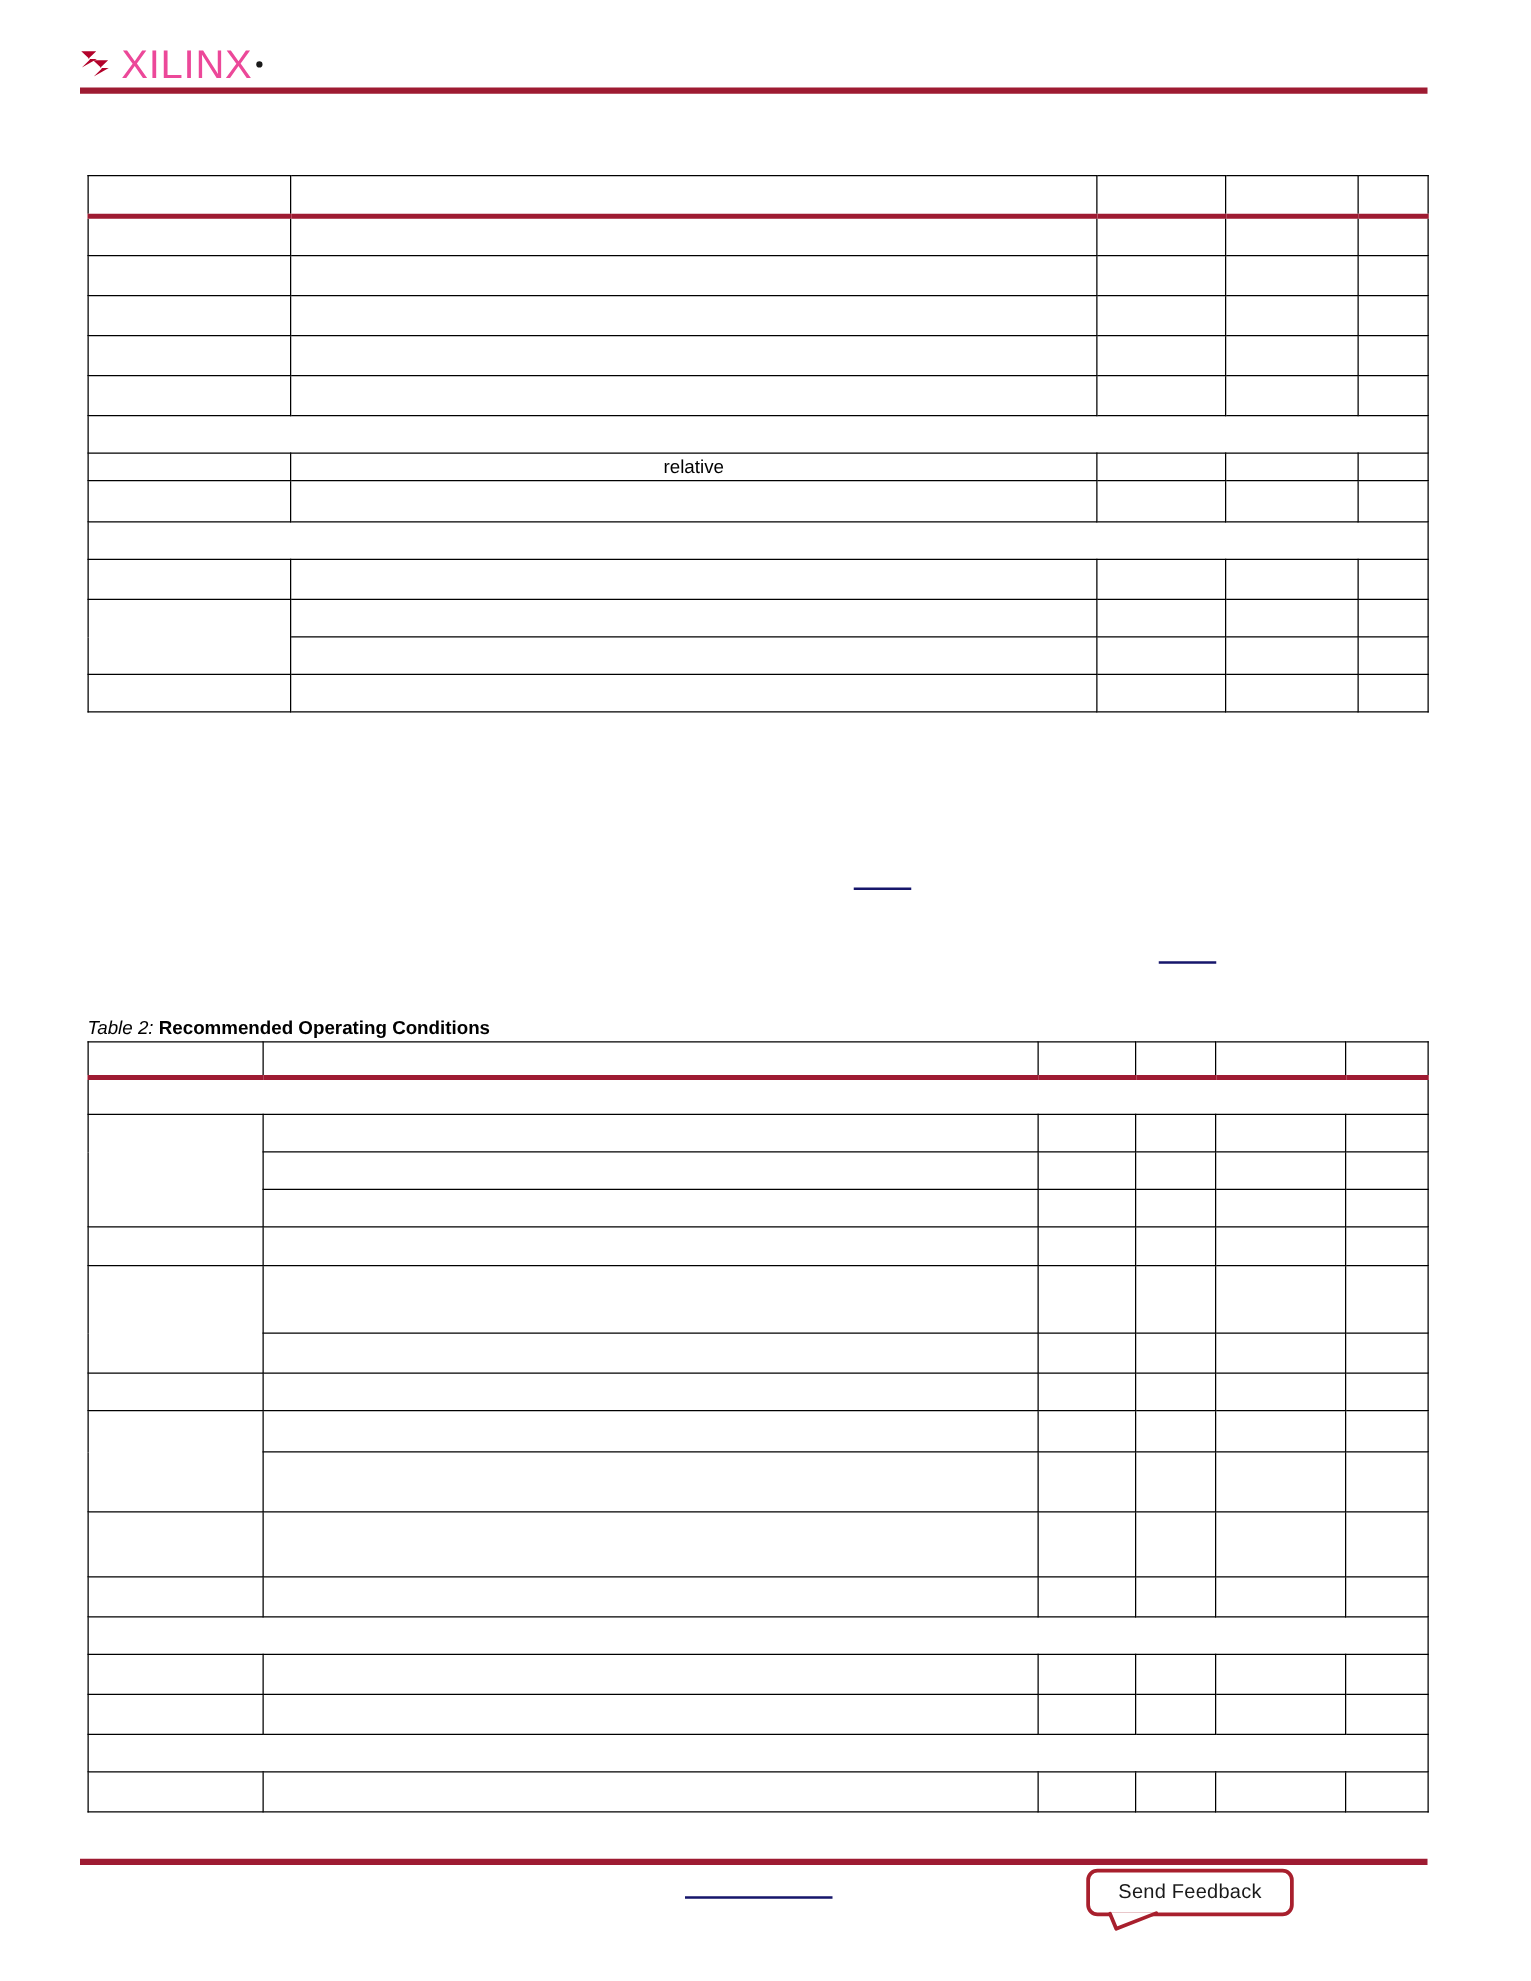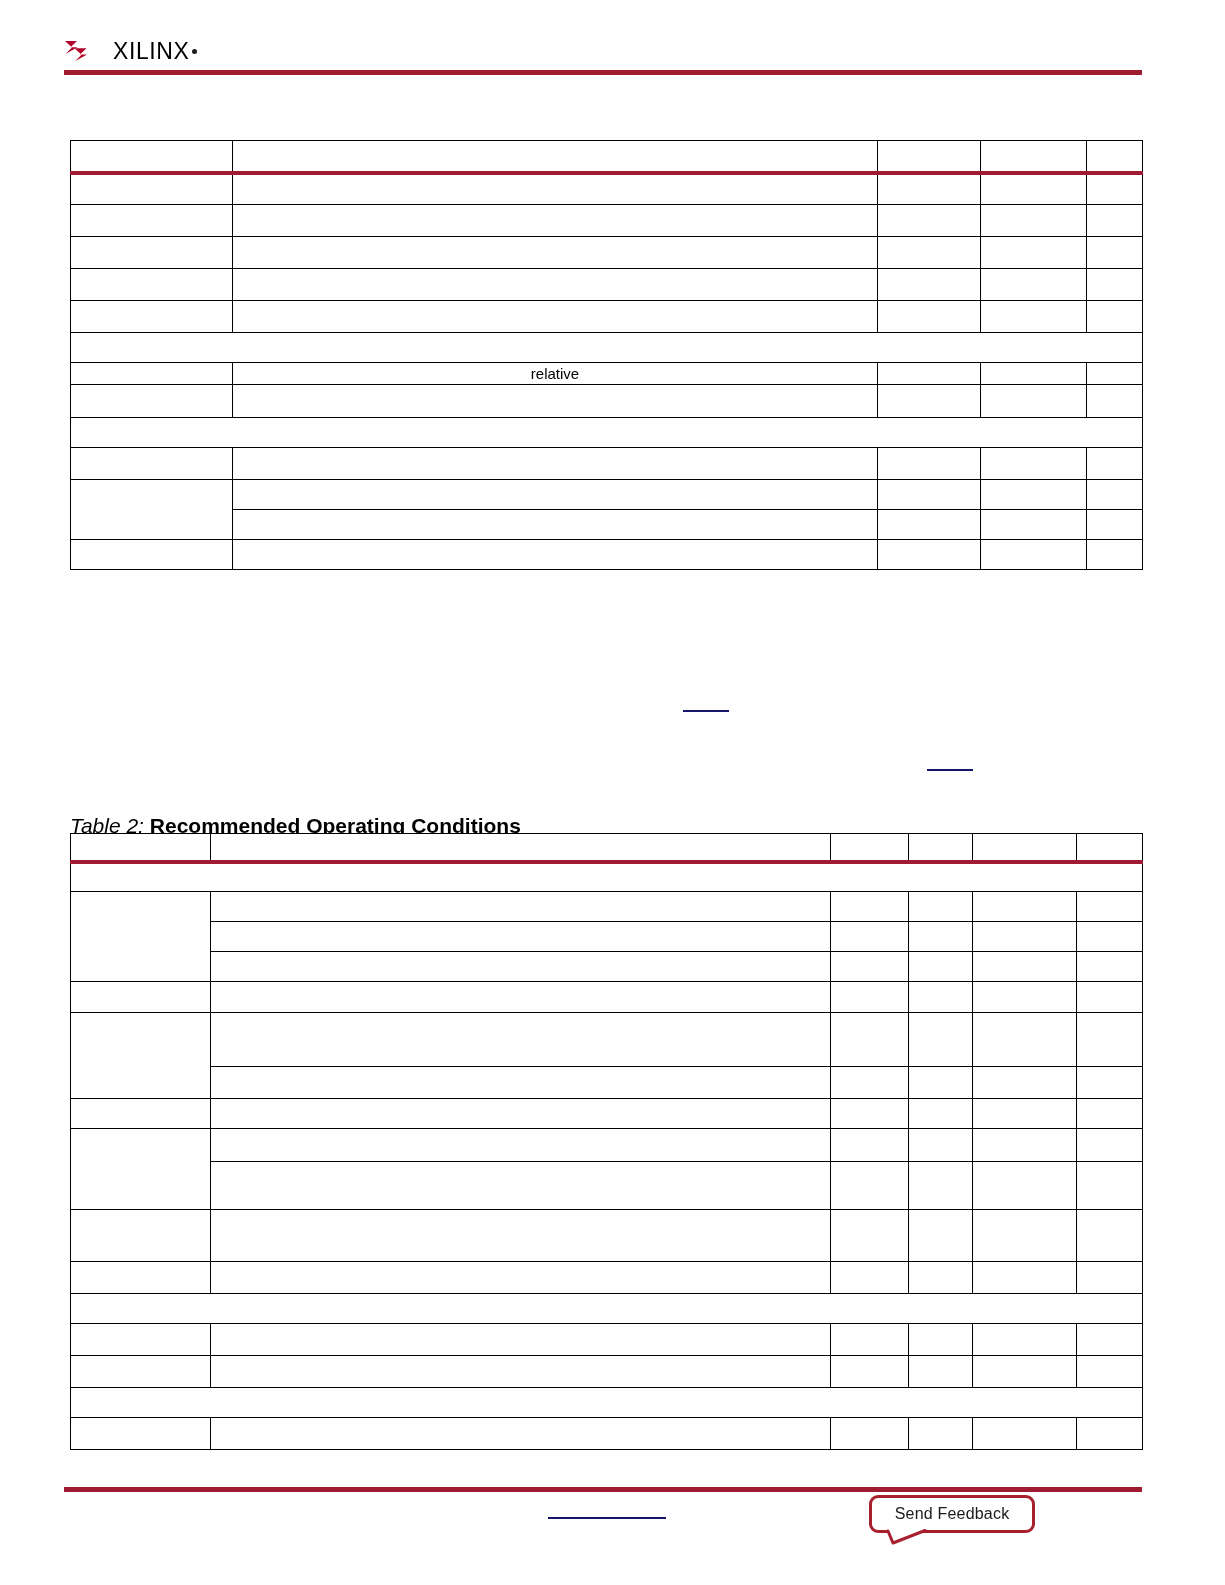--- a/index.html
+++ b/index.html
@@ -32,27 +32,26 @@
     height: 26px;
   }
   .logo-mark {
     width: 24px;
     height: 22px;
     margin-right: 9px;
     flex: 0 0 auto;
   }
   .logo-word {
     font-family: "Liberation Sans", sans-serif;
-    font-size: 23px;
+    font-size: 32px;
     letter-spacing: 0.6px;
     font-weight: 400;
-    color: #000000;
+    color: #ec4899;
     line-height: 1;
     white-space: nowrap;
-    margin-left: 16px;
   }
   .logo-dot {
     display: inline-block;
     width: 5px;
     height: 5px;
     border-radius: 50%;
     background: #1a1a1a;
     margin-left: 3px;
     vertical-align: baseline;
   }
@@ -92,21 +91,21 @@
   .cell-text.center { text-align: center; }
 
   
   #table-one { left: 70px; top: 140px; width: 1072px; }
 
   
   .table-caption {
     position: absolute;
     left: 70px;
     top: 814px;
-    font-size: 21px;
+    font-size: 15px;
     white-space: nowrap;
   }
   .caption-num {
     font-style: italic;
     font-weight: 400;
   }
   .caption-title {
     font-weight: bold;
   }
 

